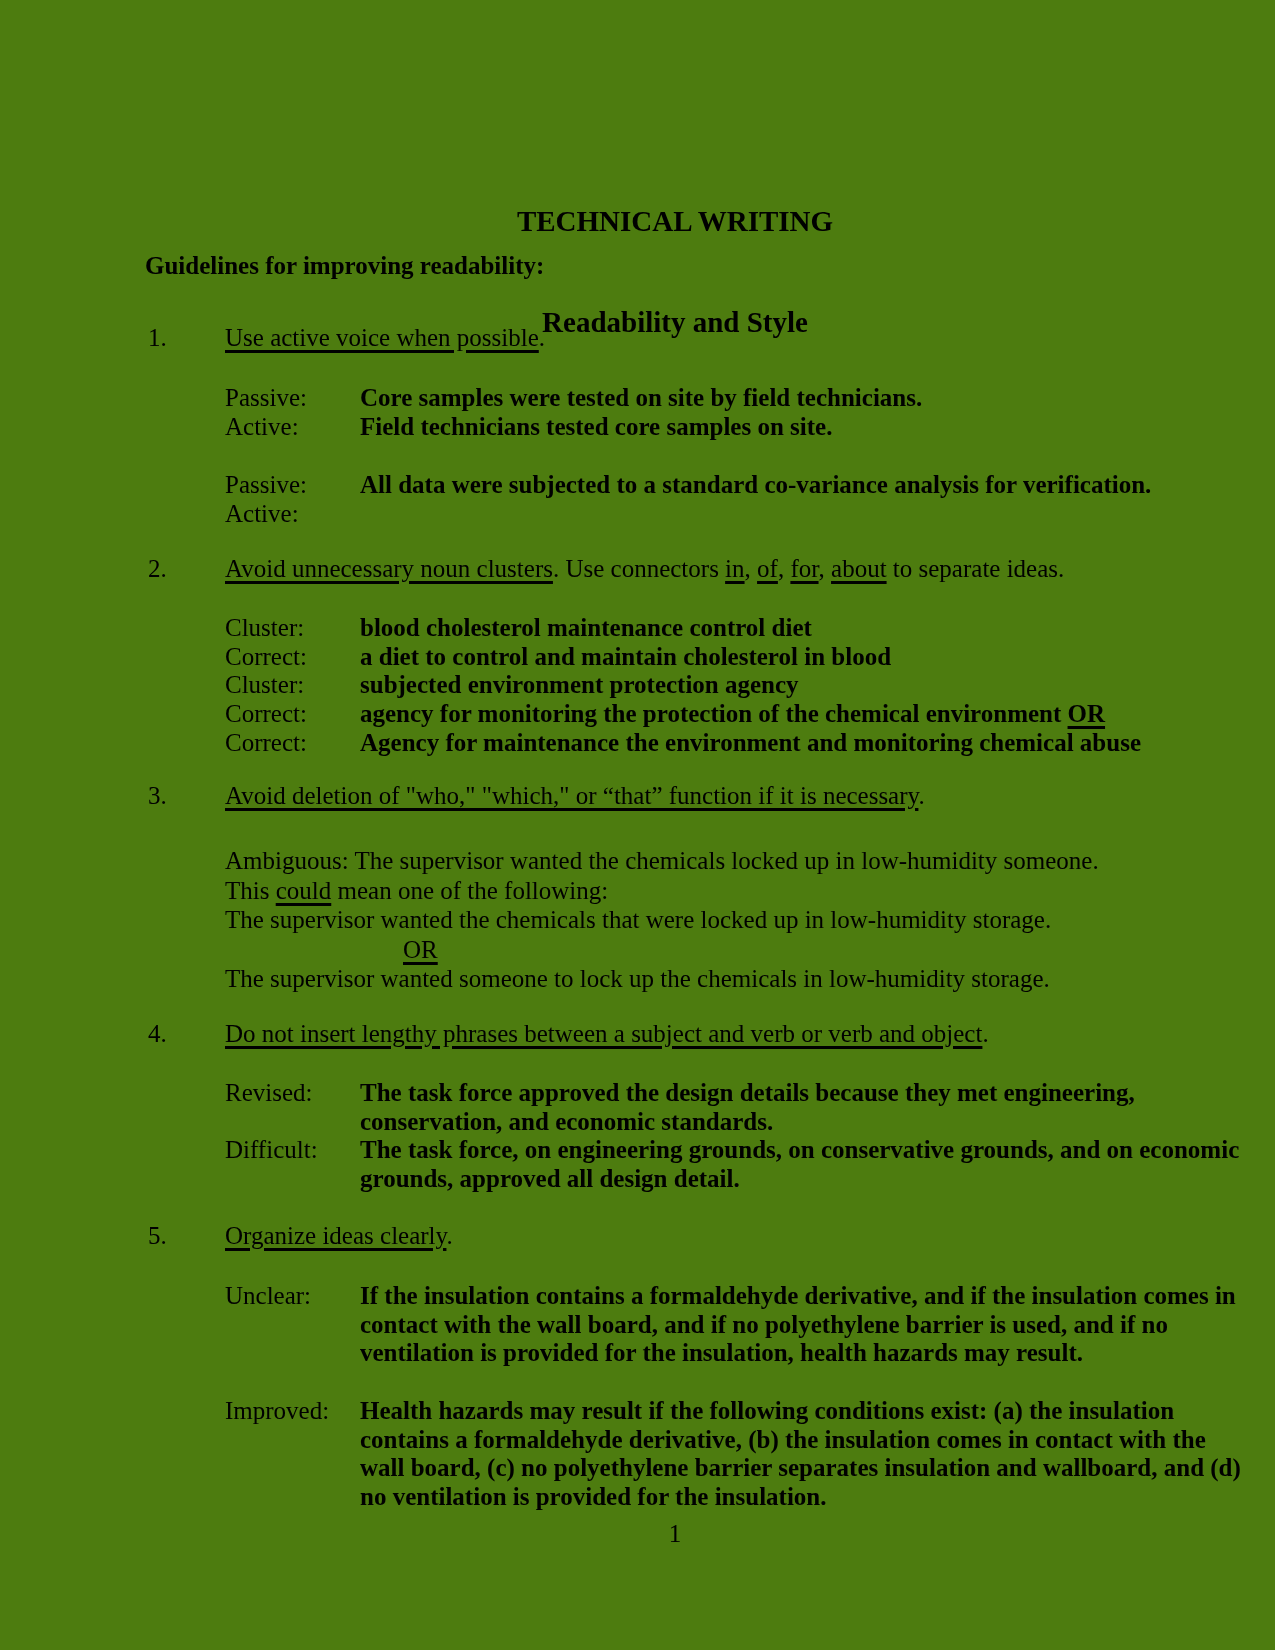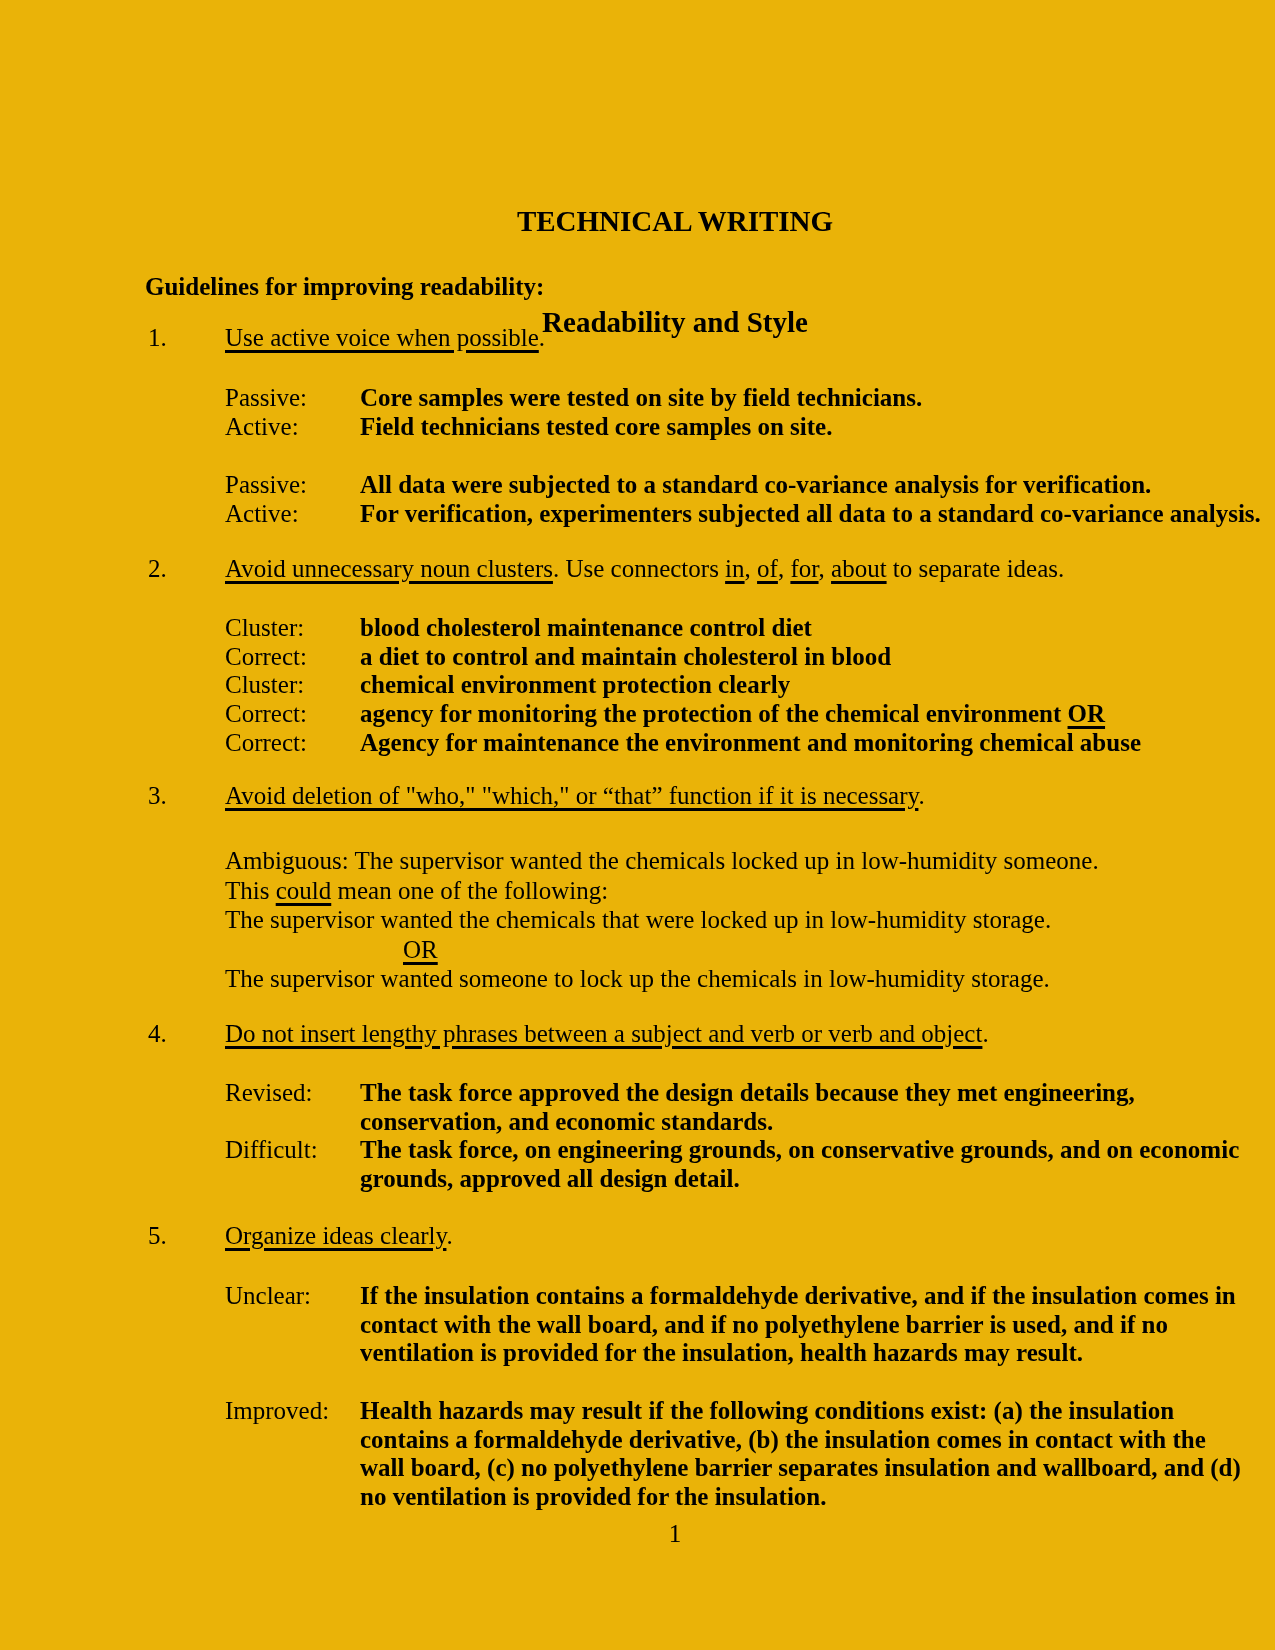--- a/index.html
+++ b/index.html
@@ -1,35 +1,35 @@
 <!DOCTYPE html>
 <html><head>
 <meta charset="utf-8">
 <style>
   html,body{margin:0;padding:0;background:#ffffff;}
   .page{
     position:relative;
     width:1275px;
     height:1650px;
-    background:#eab308;
+    background:#4d7c0f;
     color:#000000;
     font-family:"Liberation Serif","DejaVu Serif",serif;
     font-size:25px;
     line-height:28.7px;
     overflow:hidden;
   }
   .abs{position:absolute;left:145px;width:1060px;}
   .title{
     text-align:center;
     font-weight:bold;
     font-size:29px;
     line-height:33.5px;
     white-space:pre;
   }
-  .bold{font-weight:bold;margin-top:21px;}
+  .bold{font-weight:bold;}
   .h-row{position:absolute;left:0;top:0;width:1275px;height:0;}
   .num{position:absolute;left:148px;white-space:pre;}
   .h-text{position:absolute;left:225px;white-space:pre;}
   .u{
     text-decoration:underline;
     text-decoration-thickness:2.5px;
     text-underline-offset:4px;
   }
   .ex{position:absolute;left:225px;width:900px;}
   .row{position:relative;}
@@ -69,41 +69,40 @@
     </div>
   </div>
 
   <div class="ex" style="top:471px">
     <div class="row">
       <span class="lbl">Passive:</span>
       <span class="txt">All data were subjected to a standard co-variance analysis for verification.</span>
     </div>
     <div class="row">
       <span class="lbl">Active:</span>
-      <span class="txt">For verification, experimenters subjected all data to a standard co-variance analysis.</span>
     </div>
   </div>
 
   <div class="h-row" style="top:555px">
     <span class="num">2.</span>
     <span class="h-text"><span class="u">Avoid unnecessary noun clusters</span><span>. Use connectors </span><span class="u">in</span><span>, </span><span class="u">of</span><span>, </span><span class="u">for</span><span>, </span><span class="u">about</span><span> to separate ideas.</span></span>
   </div>
 
   <div class="ex" style="top:614px">
     <div class="row">
       <span class="lbl">Cluster:</span>
       <span class="txt">blood cholesterol maintenance control diet</span>
     </div>
     <div class="row">
       <span class="lbl">Correct:</span>
       <span class="txt">a diet to control and maintain cholesterol in blood</span>
     </div>
     <div class="row">
       <span class="lbl">Cluster:</span>
-      <span class="txt">chemical environment protection clearly</span>
+      <span class="txt">subjected environment protection agency</span>
     </div>
     <div class="row">
       <span class="lbl">Correct:</span>
       <span class="txt"><span>agency for monitoring the protection of the chemical environment </span><span class="u">OR</span></span>
     </div>
     <div class="row">
       <span class="lbl">Correct:</span>
       <span class="txt">Agency for maintenance the environment and monitoring chemical abuse</span>
     </div>
   </div>

